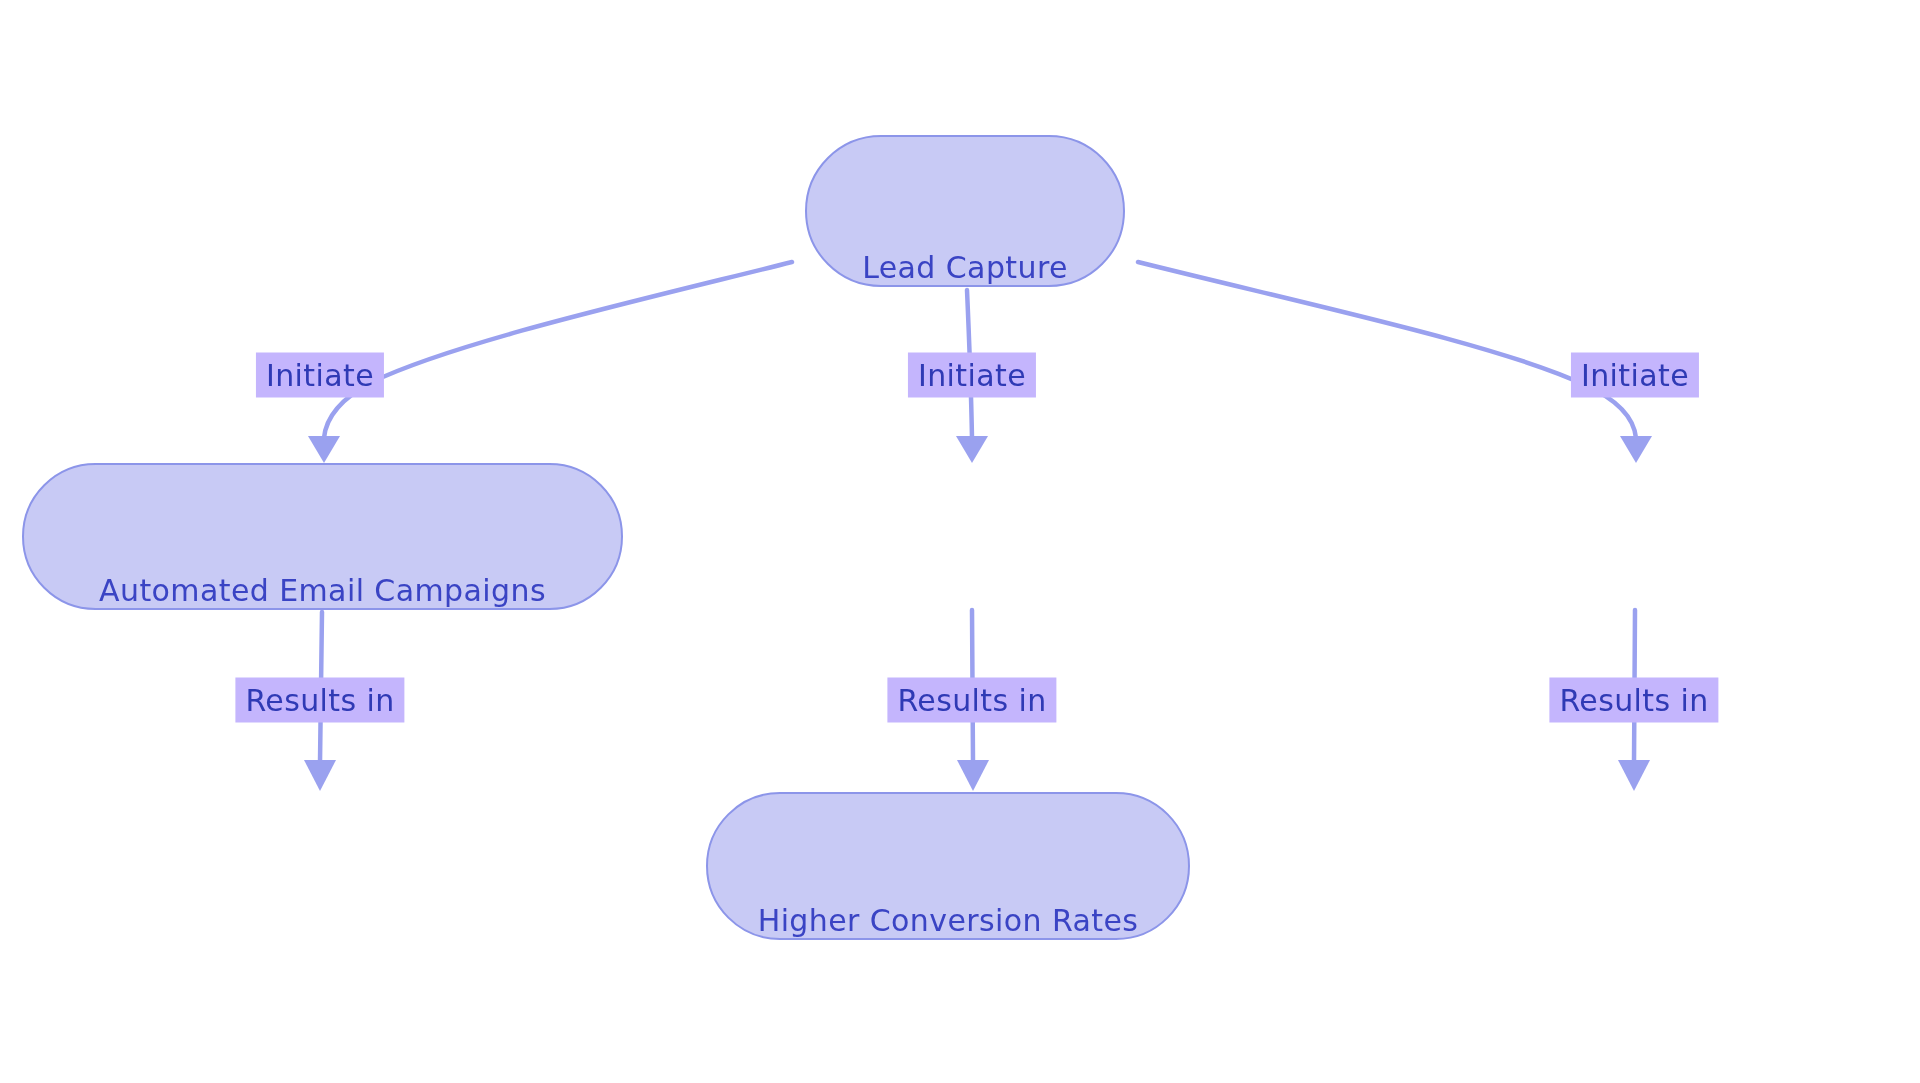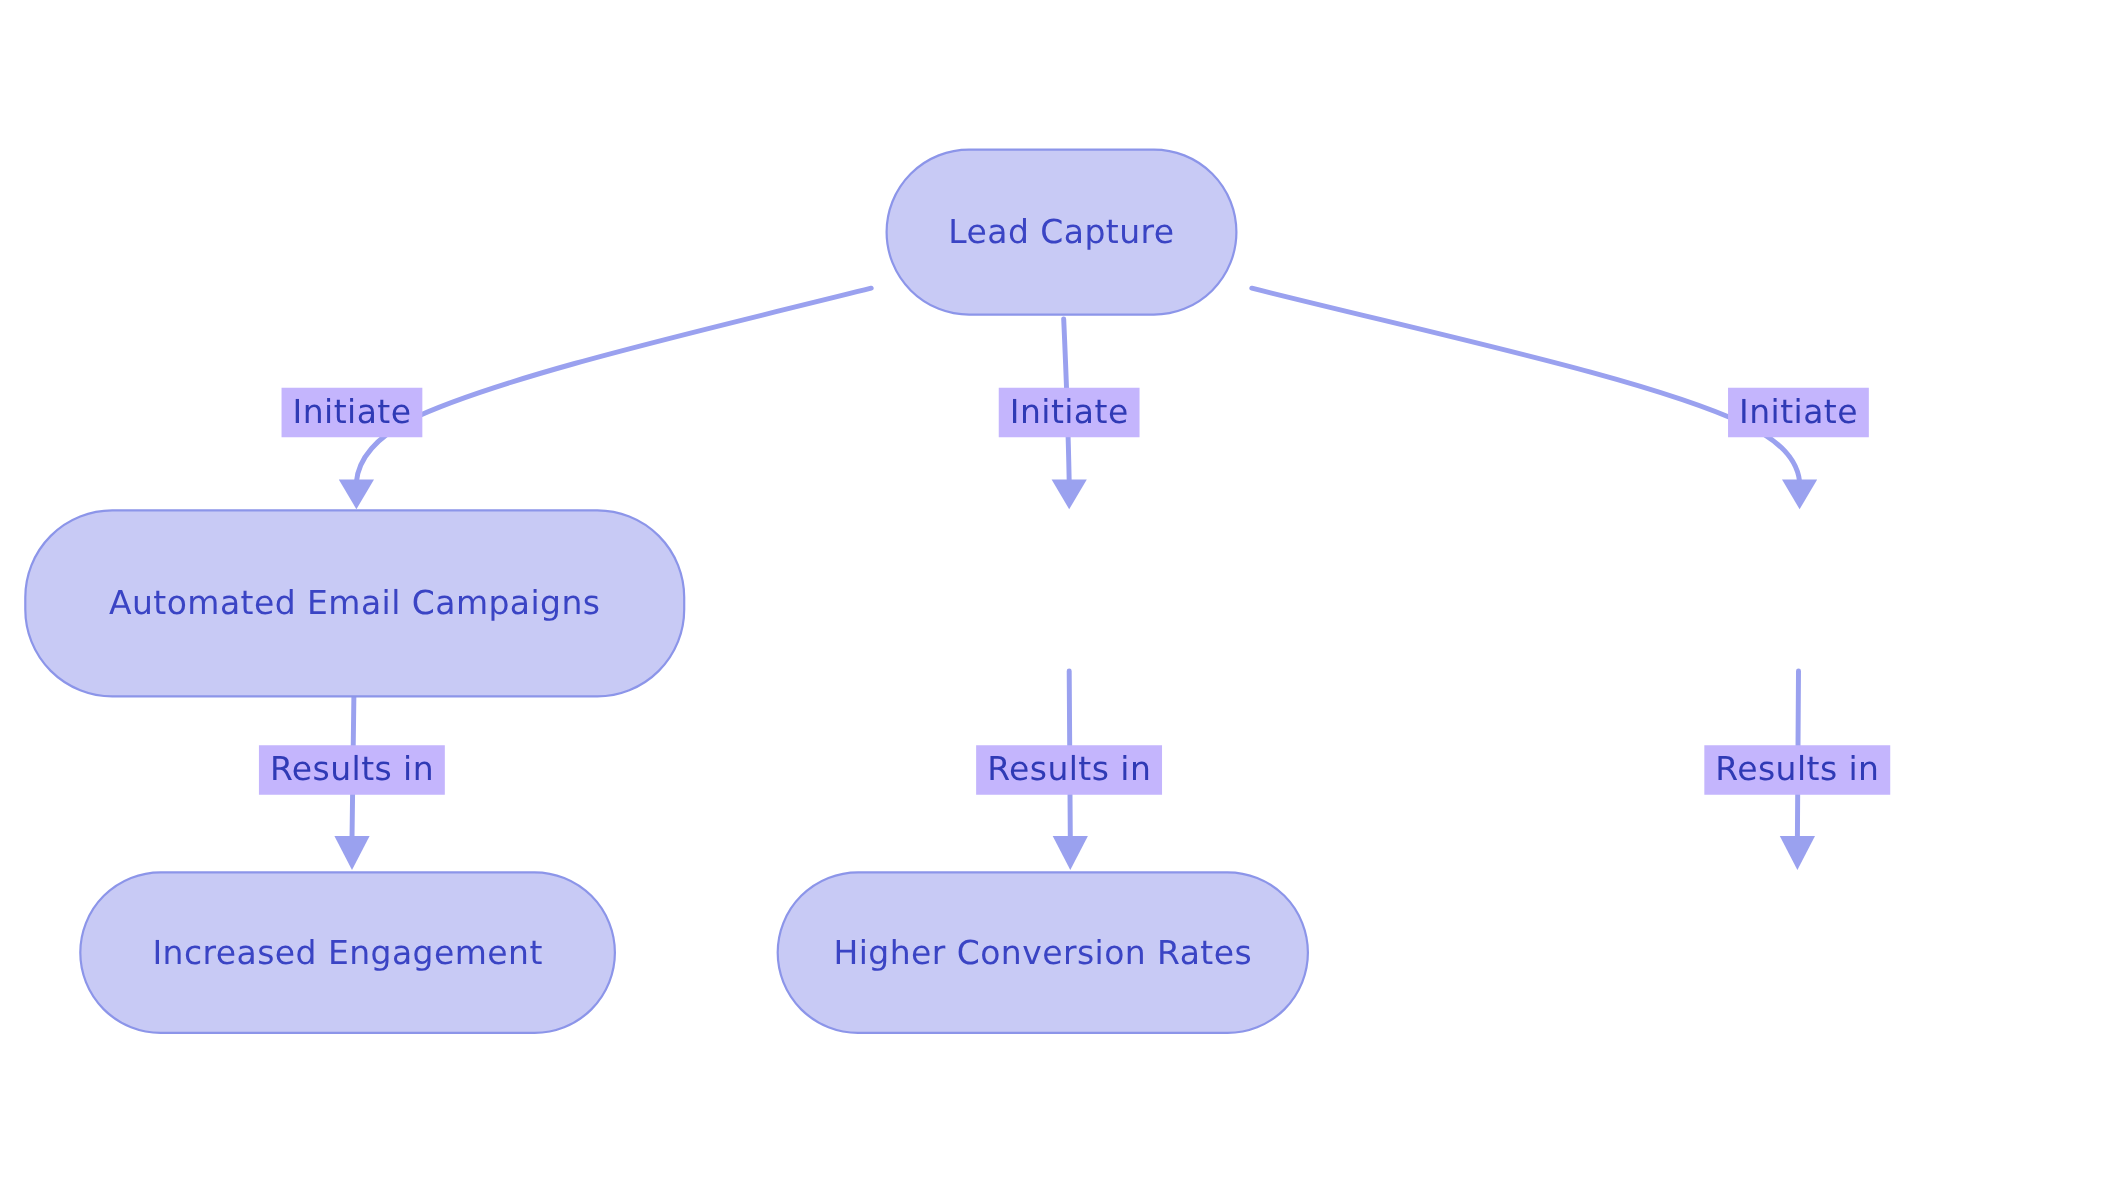--- a/index.html
+++ b/index.html
@@ -34,21 +34,21 @@
     stroke: none;
   }
   .node {
     position: absolute;
     z-index: 3;
     box-sizing: border-box;
     background: #c8caf5;
     border: 2.5px solid #8c95e9;
     border-radius: 80px;
     display: flex;
-    align-items: center;
+    align-items: flex-end;
     justify-content: center;
     color: #3a44c4;
     font-size: 30px;
     letter-spacing: 0.4px;
     white-space: nowrap;
     text-align: center;
   }
   .edge-label {
     position: absolute;
     z-index: 2;
@@ -97,28 +97,25 @@
   <div class="edge-label" style="left:972px; top:375px;">Initiate</div>
   <div class="edge-label" style="left:1635px; top:375px;">Initiate</div>
   <div class="edge-label" style="left:320px; top:700px;">Results in</div>
   <div class="edge-label" style="left:972px; top:700px;">Results in</div>
   <div class="edge-label" style="left:1634px; top:700px;">Results in</div>
 
   <div class="node" style="left:805px; top:135px; width:320px; height:152px;">
     <span>Lead Capture</span>
   </div>
 
-  <div class="node" style="left:22px; top:463px; width:601px; height:171px;">
+  <div class="node" style="left:22px; top:463px; width:601px; height:147px;">
     <span>Automated Email Campaigns</span>
   </div>
 
 
 
-  <div class="node" style="left:72px; top:792px; width:488px; height:148px;">
-    <span>Increased Engagement</span>
-  </div>
 
   <div class="node" style="left:706px; top:792px; width:484px; height:148px;">
     <span>Higher Conversion Rates</span>
   </div>
 
 
 </div>
 
 </body></html>

